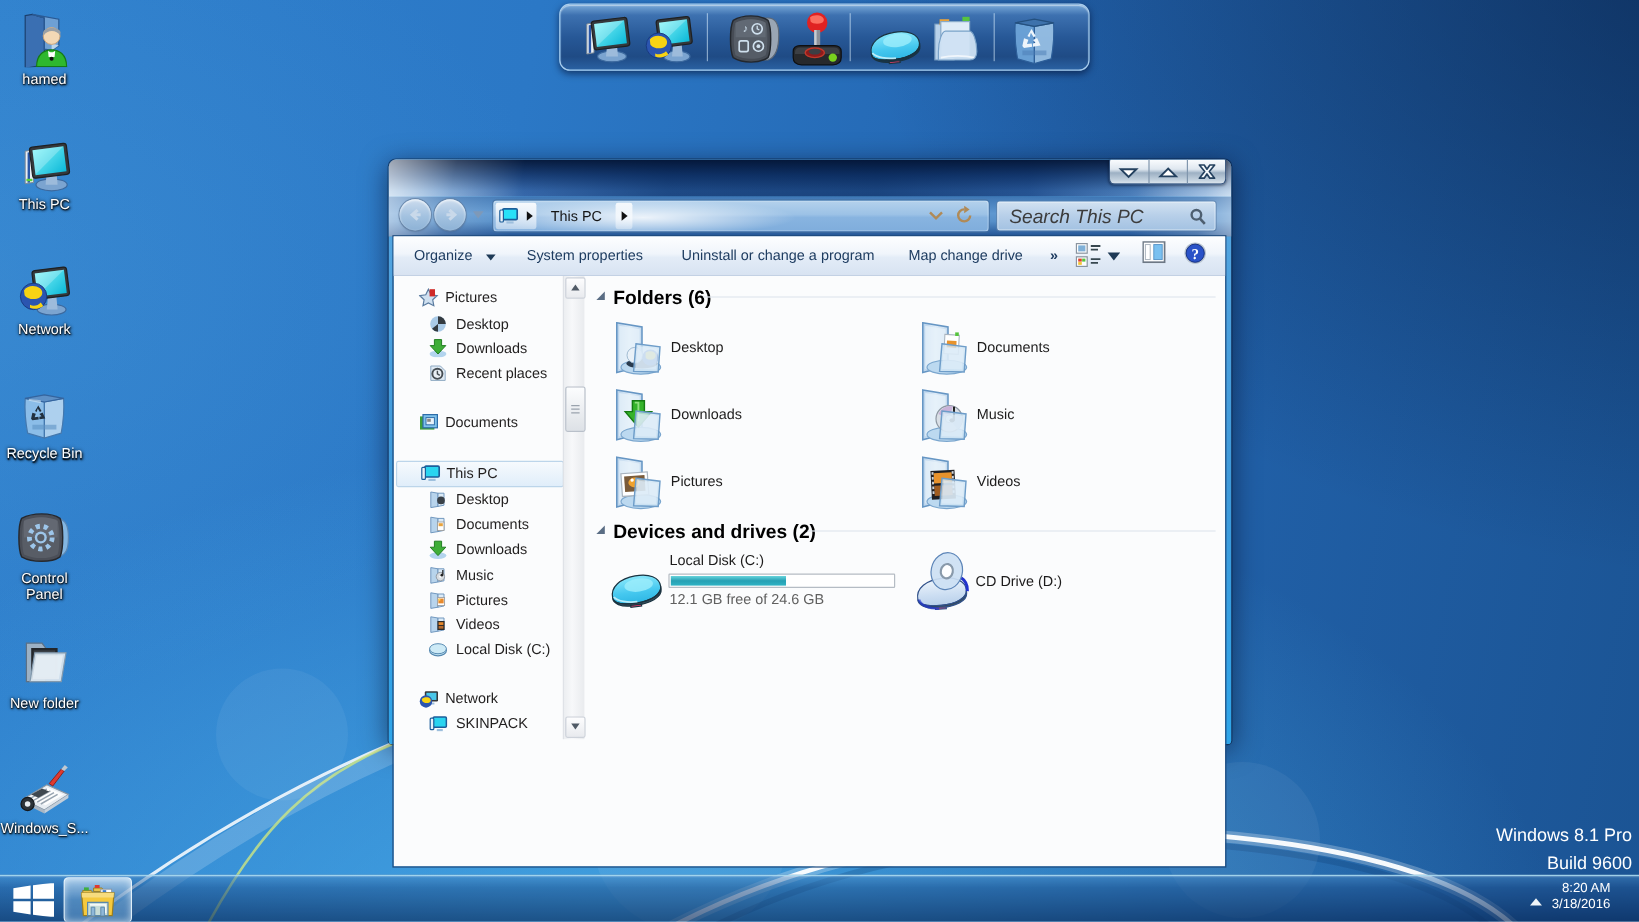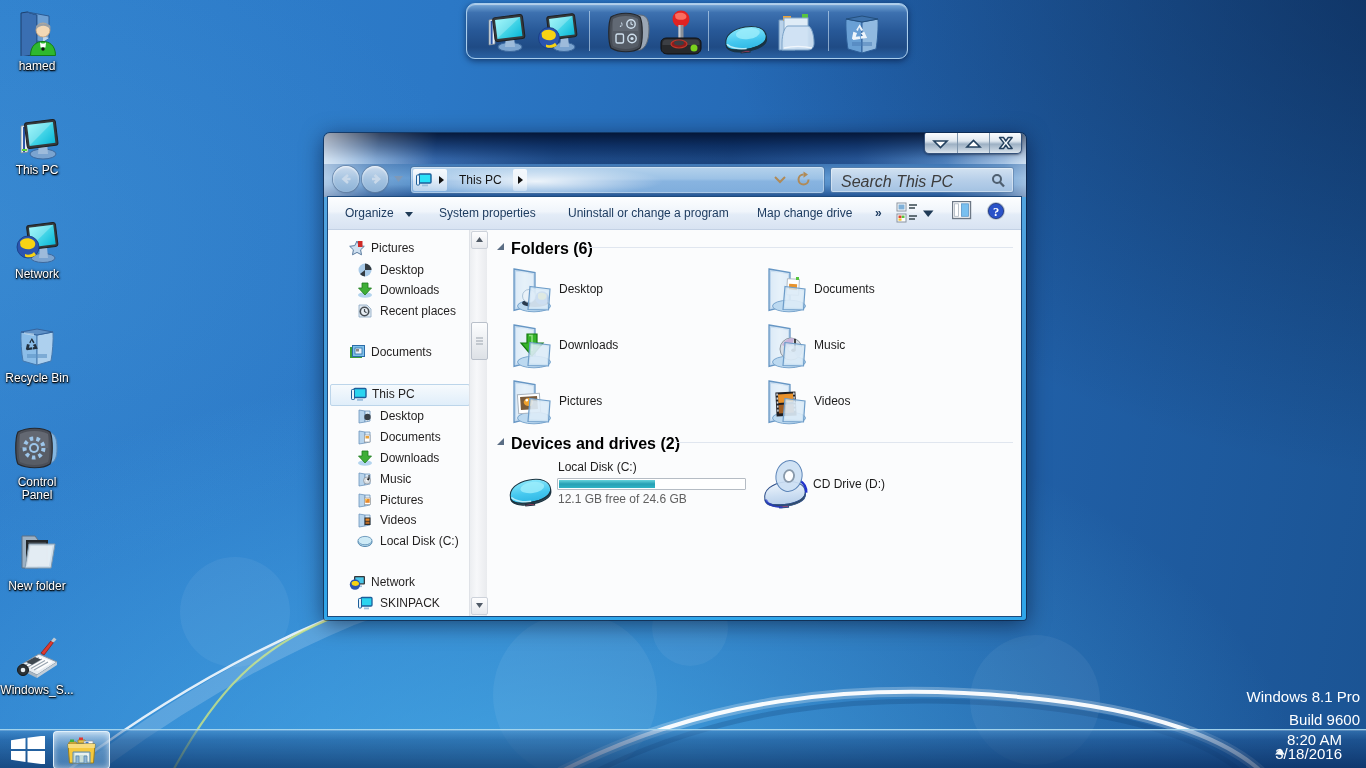--- a/index.html
+++ b/index.html
@@ -27,21 +27,21 @@
 box-shadow:0 4px 22px rgba(0,5,25,0.55), 0 0 0 1px rgba(10,30,60,0.55);
 background:linear-gradient(to bottom,#58a8e2 0%,#3f9ada 55%,#2fa6ea 100%);}
 #titlebar{left:0;top:0;right:0;height:31px;border-radius:6px 6px 0 0;
 background:
  linear-gradient(to bottom, rgba(3,20,52,0.92) 0%, rgba(10,40,88,0.62) 42%, rgba(60,110,170,0.20) 84%, rgba(120,165,215,0.08) 100%),
  linear-gradient(to right,#aecdea 0%,#7fa9d8 6%,#3263a6 16%,#16407c 33%,#123a74 58%,#1f4c8c 76%,#4a7cb8 88%,#8fb3dc 96%,#b7d2ec 100%);}
 #navbar{left:0;top:31px;right:0;height:33px;
 background:linear-gradient(to bottom,#3f77b5 0%,#5e97d0 42%,#568fc9 62%,#2a5c9c 94%,#204f88 100%);}
 #chromesheen{left:0;top:0;right:0;height:64px;border-radius:6px 6px 0 0;pointer-events:none;
 background:linear-gradient(102deg, rgba(255,255,255,0.60) 0%, rgba(255,255,255,0.16) 8%, rgba(255,255,255,0) 16%, rgba(255,255,255,0) 88%, rgba(255,255,255,0.18) 96%, rgba(255,255,255,0.45) 100%);}
-#content{left:4px;top:64px;width:693px;height:419px;background:#fbfcfd;
+#content{left:4px;top:64px;width:693px;height:525px;background:#fbfcfd;
 outline:1px solid #1d4a7d;}
 
 #caps{left:600px;top:0px;width:96px;height:20px;background:linear-gradient(to bottom,#fafcfe 0%,#dfe7ef 40%,#aebfd0 52%,#9cb0c3 55%,#c3d1de 85%,#dde6ee 100%);
 border:1px solid #34527b;border-top:none;border-radius:2px 2px 5px 5px;box-shadow:0 1px 2px rgba(0,10,30,0.4);}
 #caps .cb{position:absolute;top:0;bottom:0;width:31px;}
 #caps .cb+.cb{border-left:1px solid #8096ad;}
 
 #toolbar{left:0;top:0;width:693px;height:32px;
 background:linear-gradient(to bottom,#fdfeff 0%,#f0f5fb 45%,#e3ecf7 55%,#d8e3f2 100%);
 border-bottom:1px solid #c3d1e4;color:#1e3c60;font-size:12px;}
@@ -57,21 +57,21 @@
 #main{left:159px;top:33px;right:0;width:534px;height:386px;}
 .ghead{position:absolute;color:#000000;font-size:16px;font-weight:bold;}
 .gline{position:absolute;height:1px;background:#e0e6ef;}
 .flabel{position:absolute;font-size:12px;color:#1d1c1c;}
 .gray{color:#606060;}
 
 #taskbar{left:0;top:729px;width:1366px;height:39px;
 background:linear-gradient(to bottom,rgba(70,135,195,0.50) 0%,rgba(30,80,140,0.52) 25%,rgba(8,40,88,0.66) 100%);
 border-top:1px solid rgba(185,235,255,0.85);box-shadow:inset 0 1px 0 rgba(255,255,255,0.2);}
 #winver{right:6px;top:685px;text-align:right;color:#fff;font-size:15px;line-height:23px;}
-#tray{right:24px;top:733px;text-align:right;color:#fff;font-size:15px;line-height:14px;}
+#tray{right:24px;top:733px;text-align:right;color:#fff;font-size:11px;line-height:14px;}
 </style>
 </head>
 <body>
 <svg width="0" height="0" style="position:absolute;">
 <defs>
 <linearGradient id="gfold" x1="0" y1="0" x2="1" y2="0">
         <stop offset="0" stop-color="#b4d0ea"></stop>
         <stop offset="0.5" stop-color="#dceaf7"></stop>
         <stop offset="1" stop-color="#c2d9ee"></stop>
       </linearGradient>

